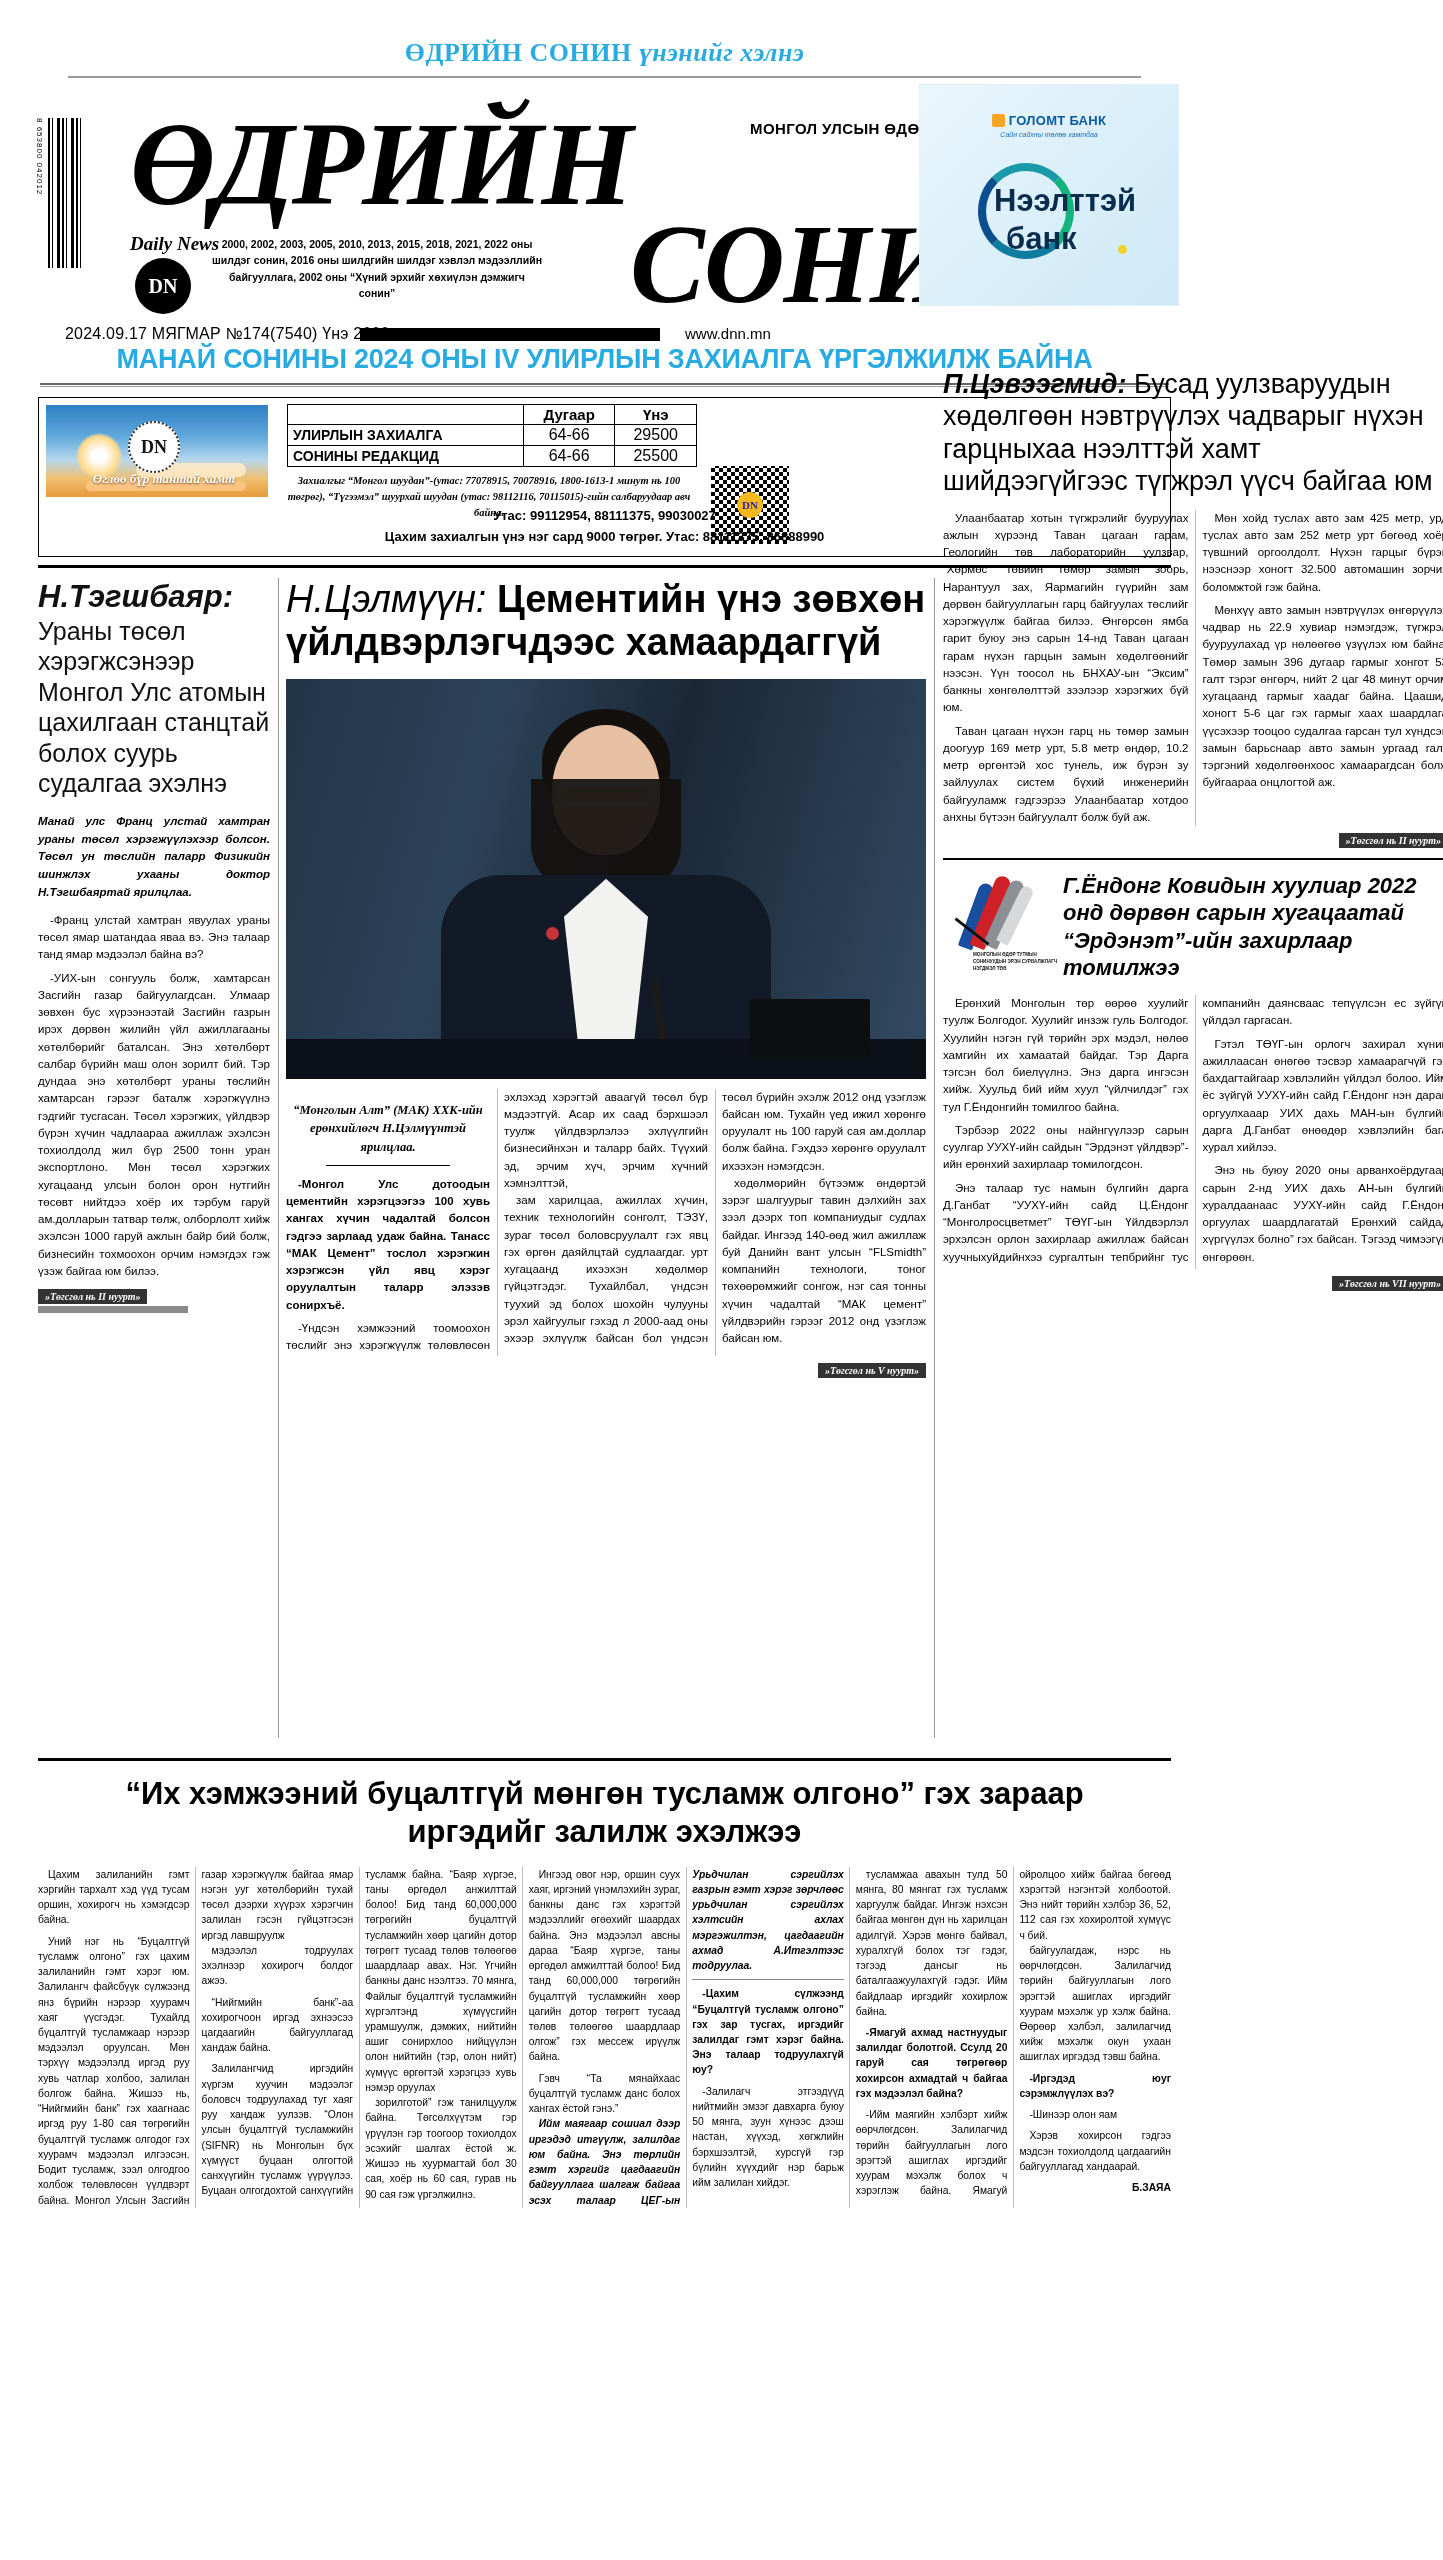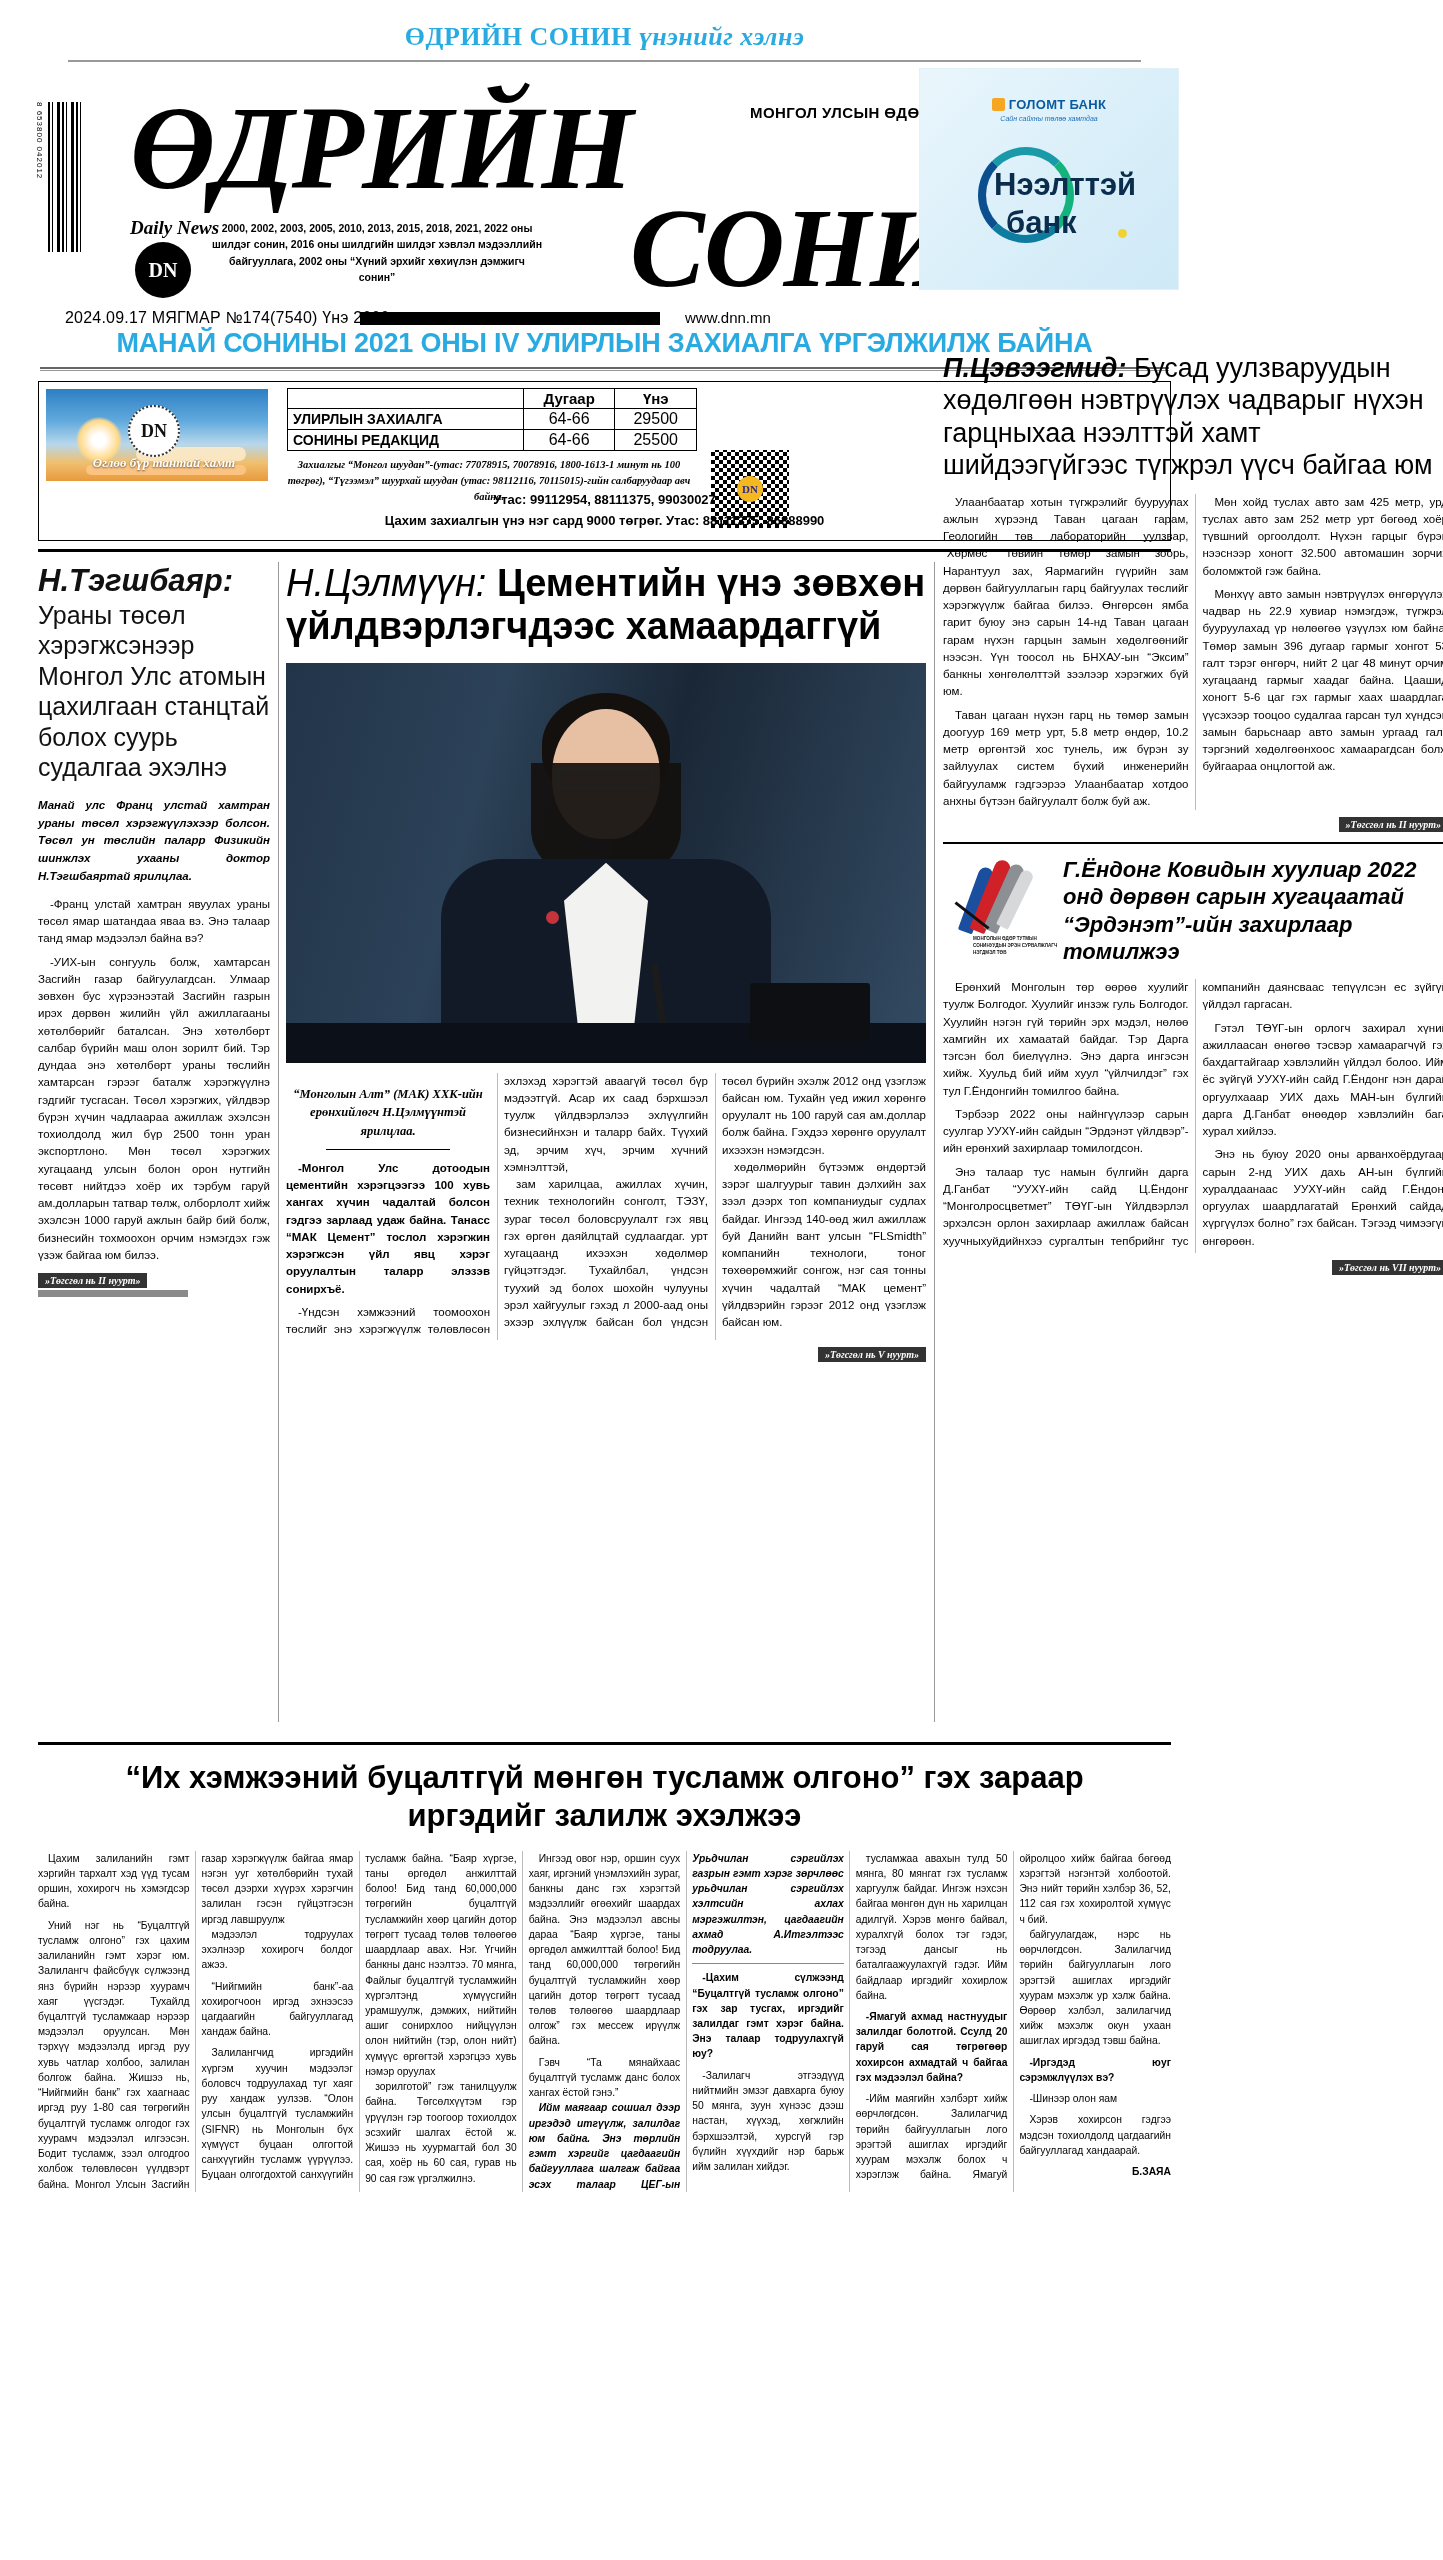--- a/index.html
+++ b/index.html
@@ -5,21 +5,21 @@
   * { box-sizing: border-box; }
   html, body { margin:0; padding:0; }
   body {
     width:1443px; height:2560px;
     background:#fff;
     font-family:"Liberation Sans", sans-serif;
     color:#000;
     position:relative;
     overflow:hidden;
   }
-  .page { position:relative; width:1209px; height:2560px; padding:0 30px; }
+  .page { position:relative; width:1209px; height:2560px; padding:16px 30px; }
 
   
   .slogan {
     text-align:center; color:#29ABE2; font-family:"Liberation Serif", serif;
     font-weight:bold; font-style:italic; font-size:26px; letter-spacing:.5px;
     padding-top:22px;
   }
   .slogan .b { font-style:normal; }
   .rule-top { border-top:2px solid #999; margin:8px 38px 0 38px; }
 
@@ -245,21 +245,21 @@
     <div class="bankad">
       <div class="gt"><span class="sq"></span><span>ГОЛОМТ БАНК</span></div>
       <div class="gtsub">Сайн сайхны төлөө хамтдаа</div>
       <div class="ring"></div>
       <div class="l1">Нээлттэй</div>
       <div class="l2">банк</div>
       <div class="dot"></div>
     </div>
   </div>
 
-  <div class="promo">МАНАЙ СОНИНЫ 2021 ОНЫ IV УЛИРЛЫН ЗАХИАЛГА ҮРГЭЛЖИЛЖ БАЙНА</div>
+  <div class="promo">МАНАЙ СОНИНЫ 2024 ОНЫ IV УЛИРЛЫН ЗАХИАЛГА ҮРГЭЛЖИЛЖ БАЙНА</div>
   <div class="rule-double"></div>
 
   <div class="subbox">
     <div class="skyimg">
       <div class="sun"></div>
       <div class="cl1"></div>
       <div class="cl2"></div>
       <div class="skyseal">DN</div>
       <div class="skycap">Өглөө бүр тантай хамт</div>
     </div>

